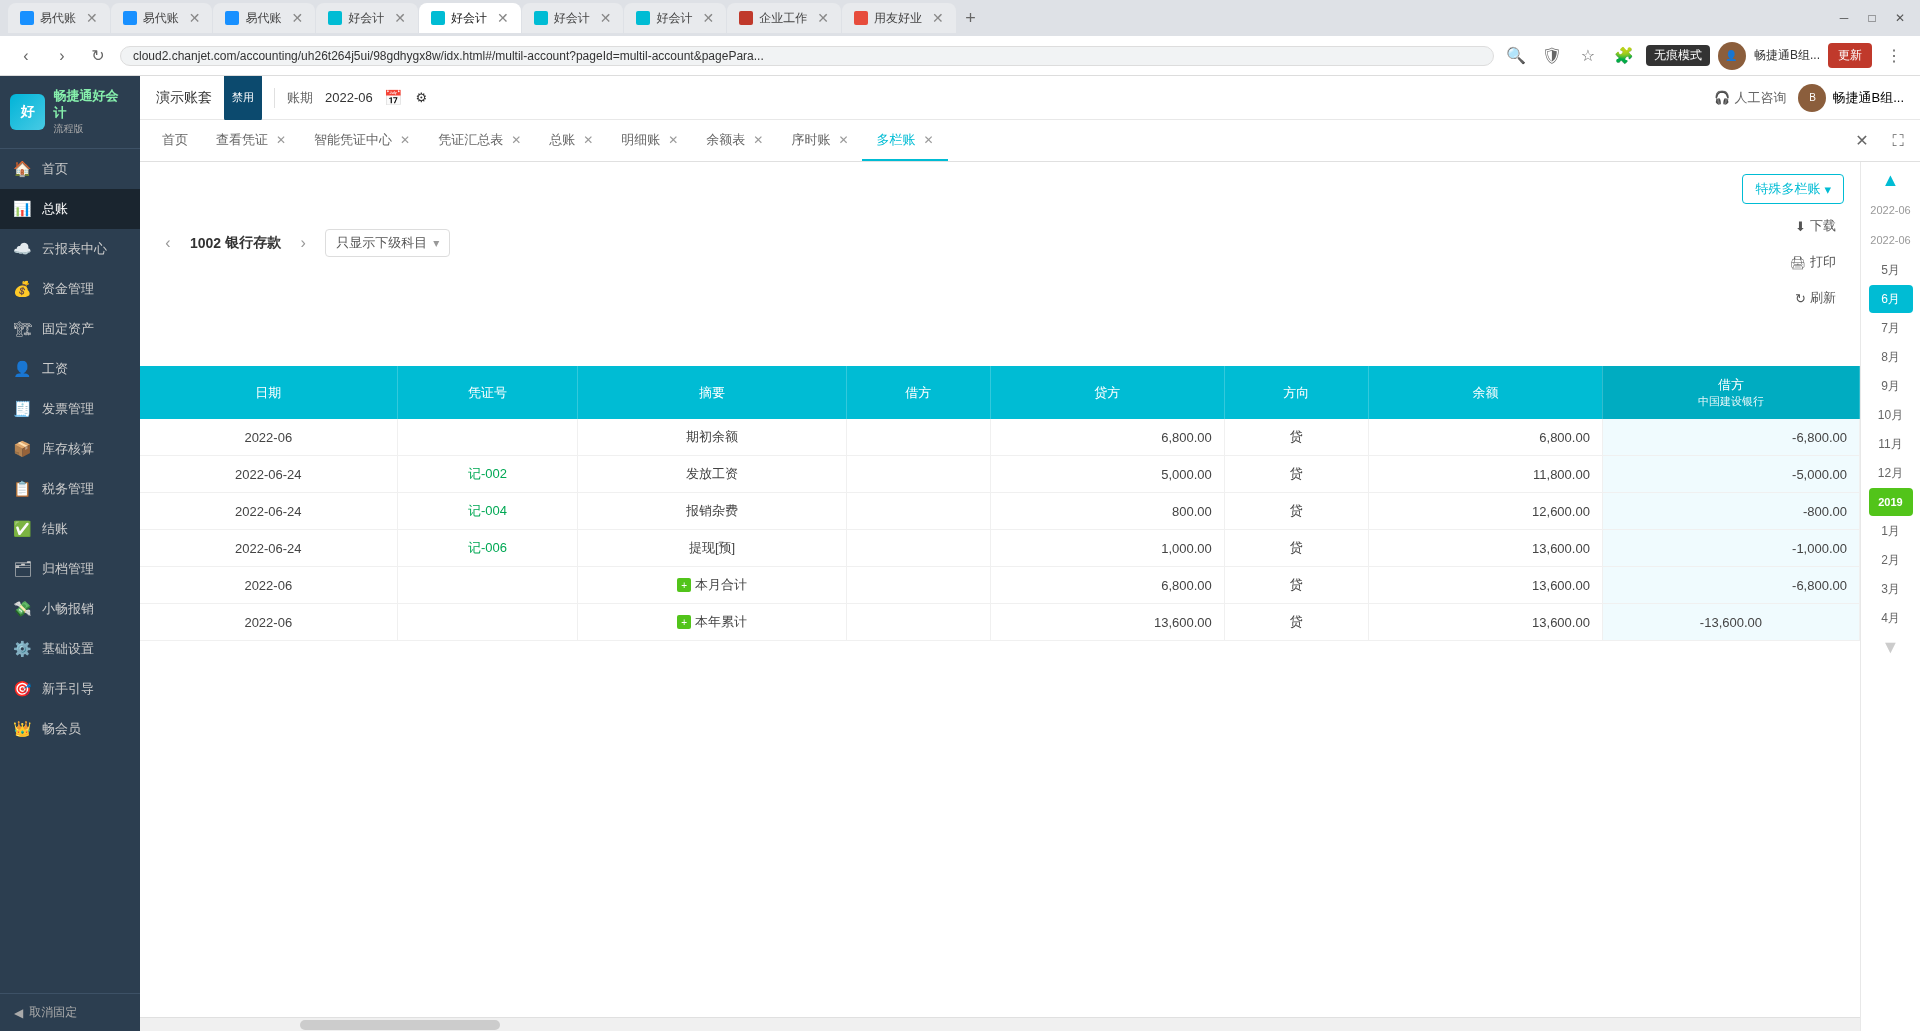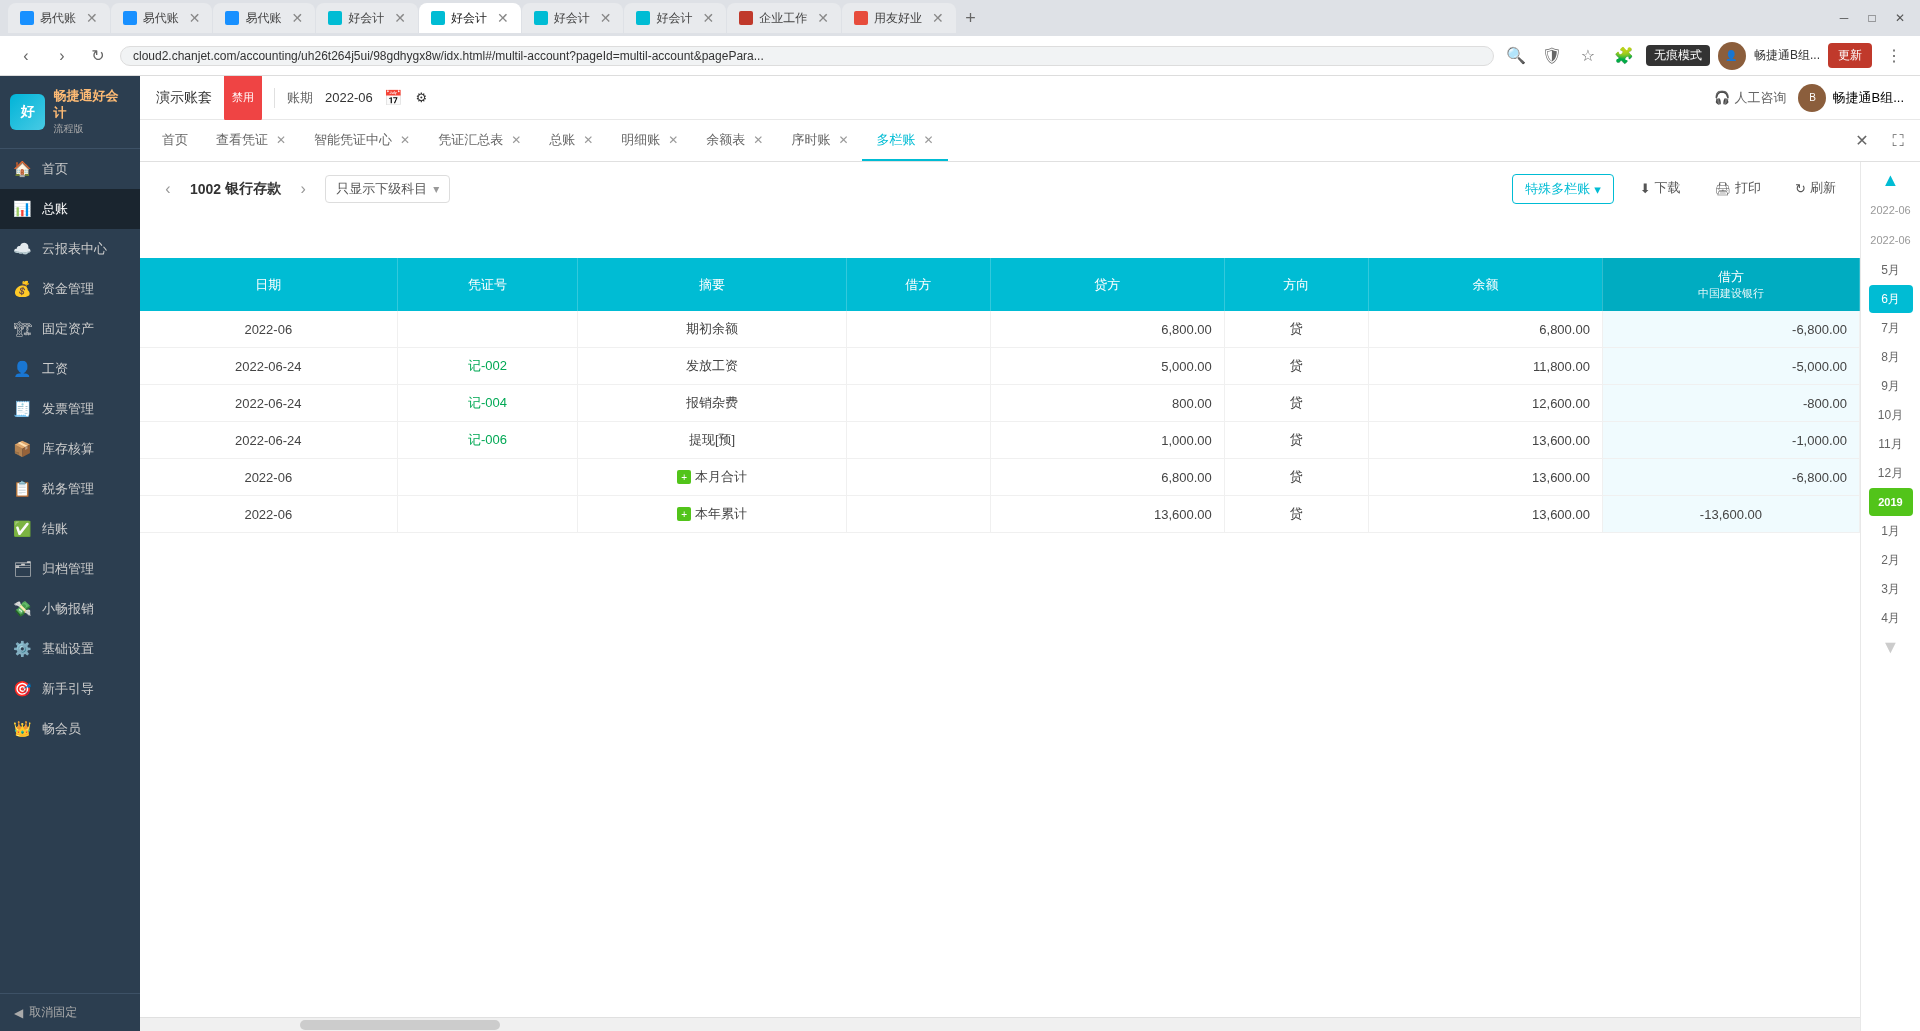--- a/index.html
+++ b/index.html
@@ -26,35 +26,35 @@
     .user-name { font-size: 12px; color: #333; white-space: nowrap; }
     .no-trace { background: #333; color: #fff; border-radius: 4px; padding: 2px 8px; font-size: 12px; cursor: pointer; }
 
     
     .app-layout { display: flex; height: calc(1031px - 76px); }
 
     
     .sidebar { width: 140px; background: #2c3e50; color: #fff; display: flex; flex-direction: column; flex-shrink: 0; }
     .sidebar-logo { padding: 12px 10px; border-bottom: 1px solid #3d5166; display: flex; align-items: center; gap: 8px; }
     .logo-icon { width: 36px; height: 36px; background: linear-gradient(135deg, #00b4d8, #48cae4); border-radius: 6px; display: flex; align-items: center; justify-content: center; color: #fff; font-size: 14px; font-weight: bold; }
-    .logo-text { font-size: 13px; font-weight: bold; color: #fdba74; line-height: 1.3; }
+    .logo-text { font-size: 13px; font-weight: bold; color: #86efac; line-height: 1.3; }
     .logo-sub { font-size: 10px; color: #aaa; }
     .sidebar-nav { flex: 1; overflow-y: auto; }
     .sidebar-item { display: flex; align-items: center; gap: 10px; padding: 11px 14px; cursor: pointer; color: #ccc; font-size: 13px; transition: background 0.2s; }
     .sidebar-item.active { background: #1a252f; color: #fff; }
     .sidebar-item .item-icon { width: 18px; height: 18px; display: flex; align-items: center; justify-content: center; font-size: 15px; flex-shrink: 0; }
     .sidebar-footer { padding: 10px 14px; border-top: 1px solid #3d5166; font-size: 12px; color: #aaa; cursor: pointer; display: flex; align-items: center; gap: 6px; }
 
     
     .main-content { flex: 1; display: flex; flex-direction: column; overflow: hidden; background: #f5f6fa; }
 
     
     .top-bar { background: #fff; height: 44px; display: flex; align-items: center; padding: 0 16px; border-bottom: 1px solid #e8e8e8; gap: 12px; }
     .account-name { font-size: 14px; color: #333; font-weight: 500; }
-    .demo-badge { background: #ef4444; color: #fff; font-size: 11px; padding: 16px 8px; border-radius: 3px; }
+    .demo-badge { background: #0c4a6e; color: #fff; font-size: 11px; padding: 16px 8px; border-radius: 3px; }
     .top-bar-sep { width: 1px; height: 20px; background: #e0e0e0; }
     .period-label { font-size: 13px; color: #666; }
     .period-value { font-size: 13px; color: #333; font-weight: 500; }
     .calendar-icon { color: #666; cursor: pointer; font-size: 15px; }
     .top-bar-right { margin-left: auto; display: flex; align-items: center; gap: 12px; }
     .consult-btn { display: flex; align-items: center; gap: 4px; font-size: 13px; color: #666; cursor: pointer; }
     .top-user { display: flex; align-items: center; gap: 6px; cursor: pointer; }
 
     
     .tab-nav { background: #fff; display: flex; align-items: center; border-bottom: 1px solid #e0e0e0; padding: 0 8px; min-height: 42px; }
@@ -68,21 +68,21 @@
     .content-area { flex: 1; display: flex; overflow: hidden; }
     .ledger-panel { flex: 1; display: flex; flex-direction: column; overflow: hidden; padding: 12px 0 0 0; background: #fff; }
 
     
     .ledger-toolbar { display: flex; align-items: center; padding: 0 16px 10px; gap: 10px; }
     .nav-arrow { width: 24px; height: 24px; display: flex; align-items: center; justify-content: center; color: #999; cursor: pointer; font-size: 16px; }
     .account-selector { display: flex; align-items: center; gap: 4px; font-size: 14px; font-weight: bold; color: #333; }
     .account-code { color: #333; }
     .subcategory-filter { display: flex; align-items: center; gap: 6px; border: 1px solid #ddd; border-radius: 4px; padding: 4px 10px; font-size: 13px; color: #555; cursor: pointer; }
     .filter-arrow { color: #999; font-size: 12px; }
-    .toolbar-right { margin-left: auto; display: flex; align-items: flex-start; gap: 18px; }
+    .toolbar-right { margin-left: auto; display: flex; align-items: flex-end; gap: 8px; flex-direction: column; }
     .special-multi-btn { border: 1px solid #00bcd4; color: #00bcd4; border-radius: 4px; padding: 5px 12px; font-size: 13px; cursor: pointer; display: flex; align-items: center; gap: 4px; background: #fff; }
     .action-btn { display: flex; align-items: center; gap: 4px; color: #555; font-size: 13px; cursor: pointer; padding: 5px 8px; }
 
     
     .ledger-table { flex: 1; overflow: auto; margin-top: 44px; }
     table { width: 100%; border-collapse: collapse; }
     thead tr { background: #00bcd4; color: #fff; }
     thead th { padding: 10px 12px; text-align: center; font-size: 13px; font-weight: 500; border-right: 1px solid rgba(255,255,255,0.2); white-space: nowrap; }
     thead th.extra-col { background: #00acc1; }
     tbody tr { border-bottom: 1px solid #f0f0f0; }

